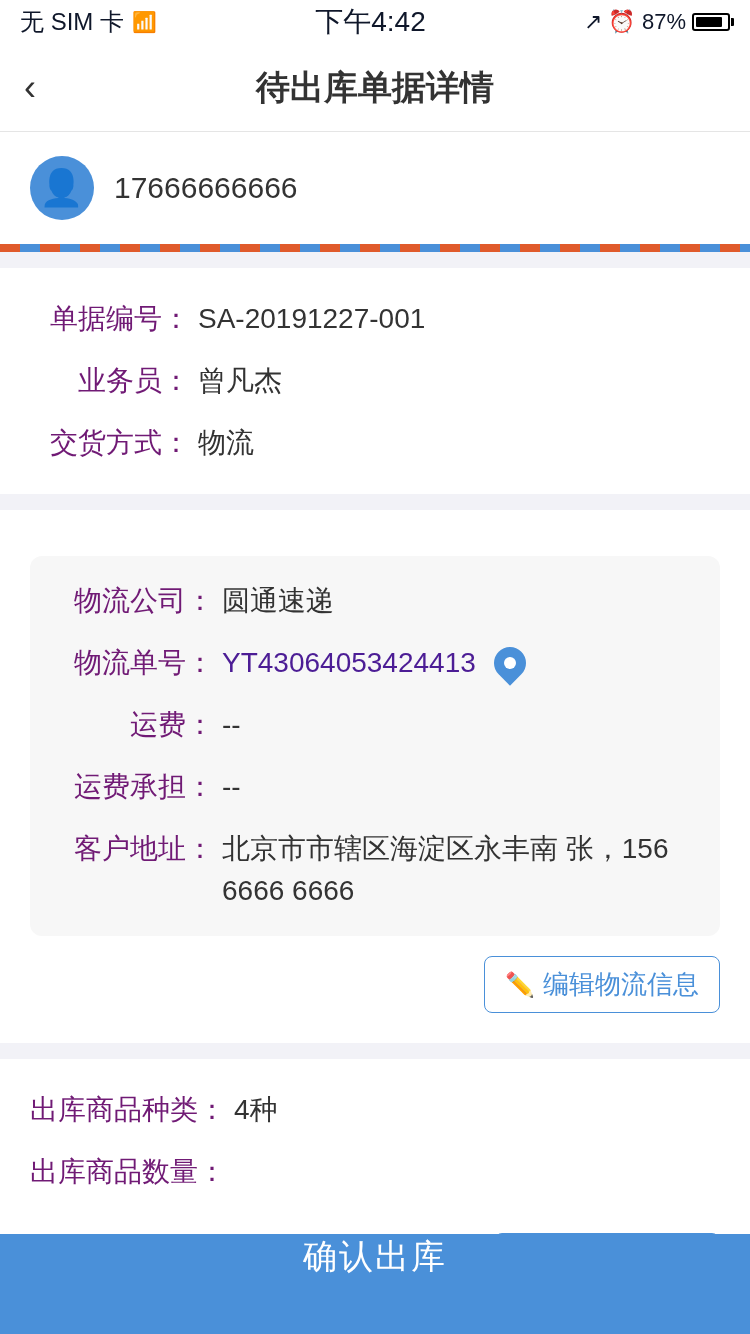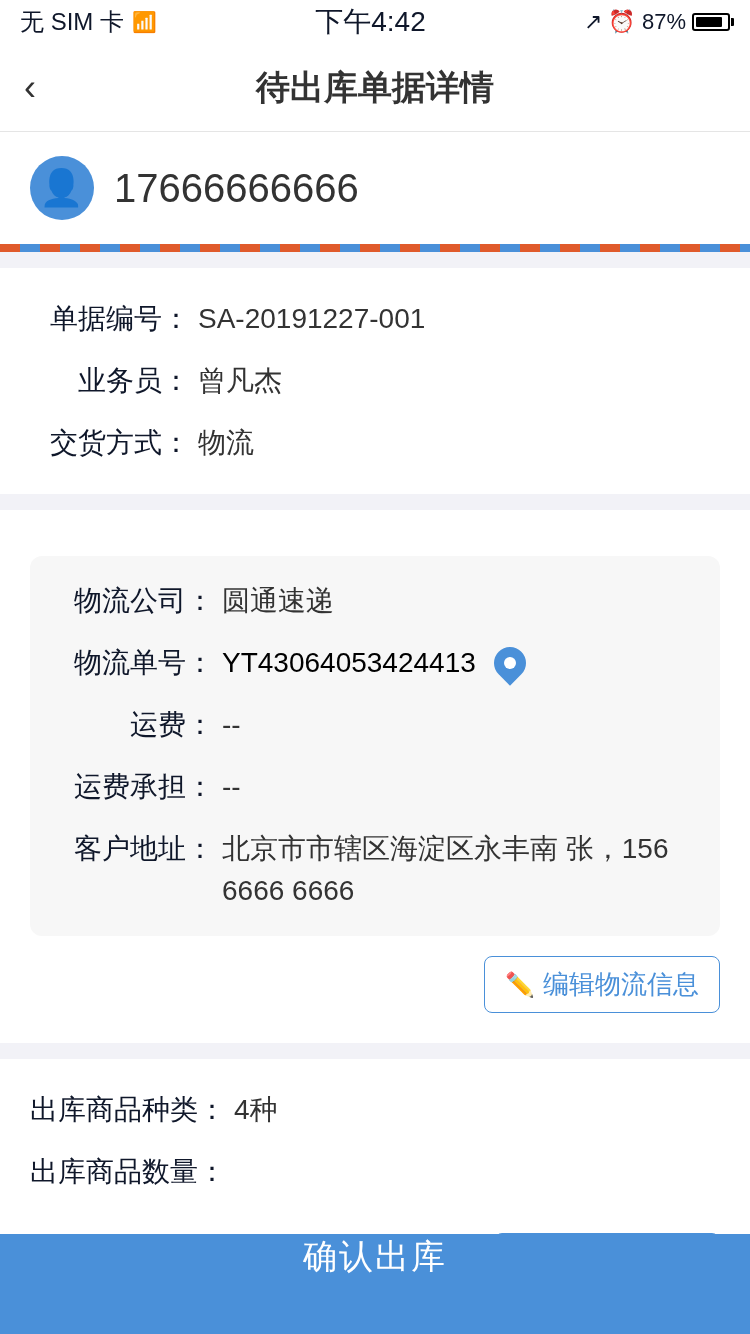--- a/index.html
+++ b/index.html
@@ -85,50 +85,50 @@
       gap: 20px;
     }
     .avatar {
       width: 64px; height: 64px;
       background: #4a90d9;
       border-radius: 50%;
       display: flex; align-items: center; justify-content: center;
       flex-shrink: 0;
     }
     .avatar-icon { font-size: 36px; color: #fff; }
-    .customer-phone { font-size: 40px; font-weight: 500; color: #333; }
+    .customer-phone { font-size: 30px; font-weight: 500; color: #333; }
 
     
     .section {
       background: #fff;
       margin-top: 16px;
       padding: 30px 30px;
     }
 
     
     .info-row {
       display: flex;
       align-items: flex-start;
       margin-bottom: 20px;
       font-size: 28px;
       line-height: 1.5;
     }
     .info-row:last-child { margin-bottom: 0; }
     .info-label {
-      color: #0f172a;
+      color: #701a75;
       min-width: 160px;
       text-align: right;
       flex-shrink: 0;
     }
     .info-value {
       color: #333;
       flex: 1;
       padding-left: 8px;
     }
-    .info-value.blue { color: #000000; }
+    .info-value.blue { color: #4c1d95; }
 
     
     .logistics-card {
       background: #f7f7f7;
       border-radius: 12px;
       padding: 24px 24px;
       margin-top: 16px;
     }
 
     

